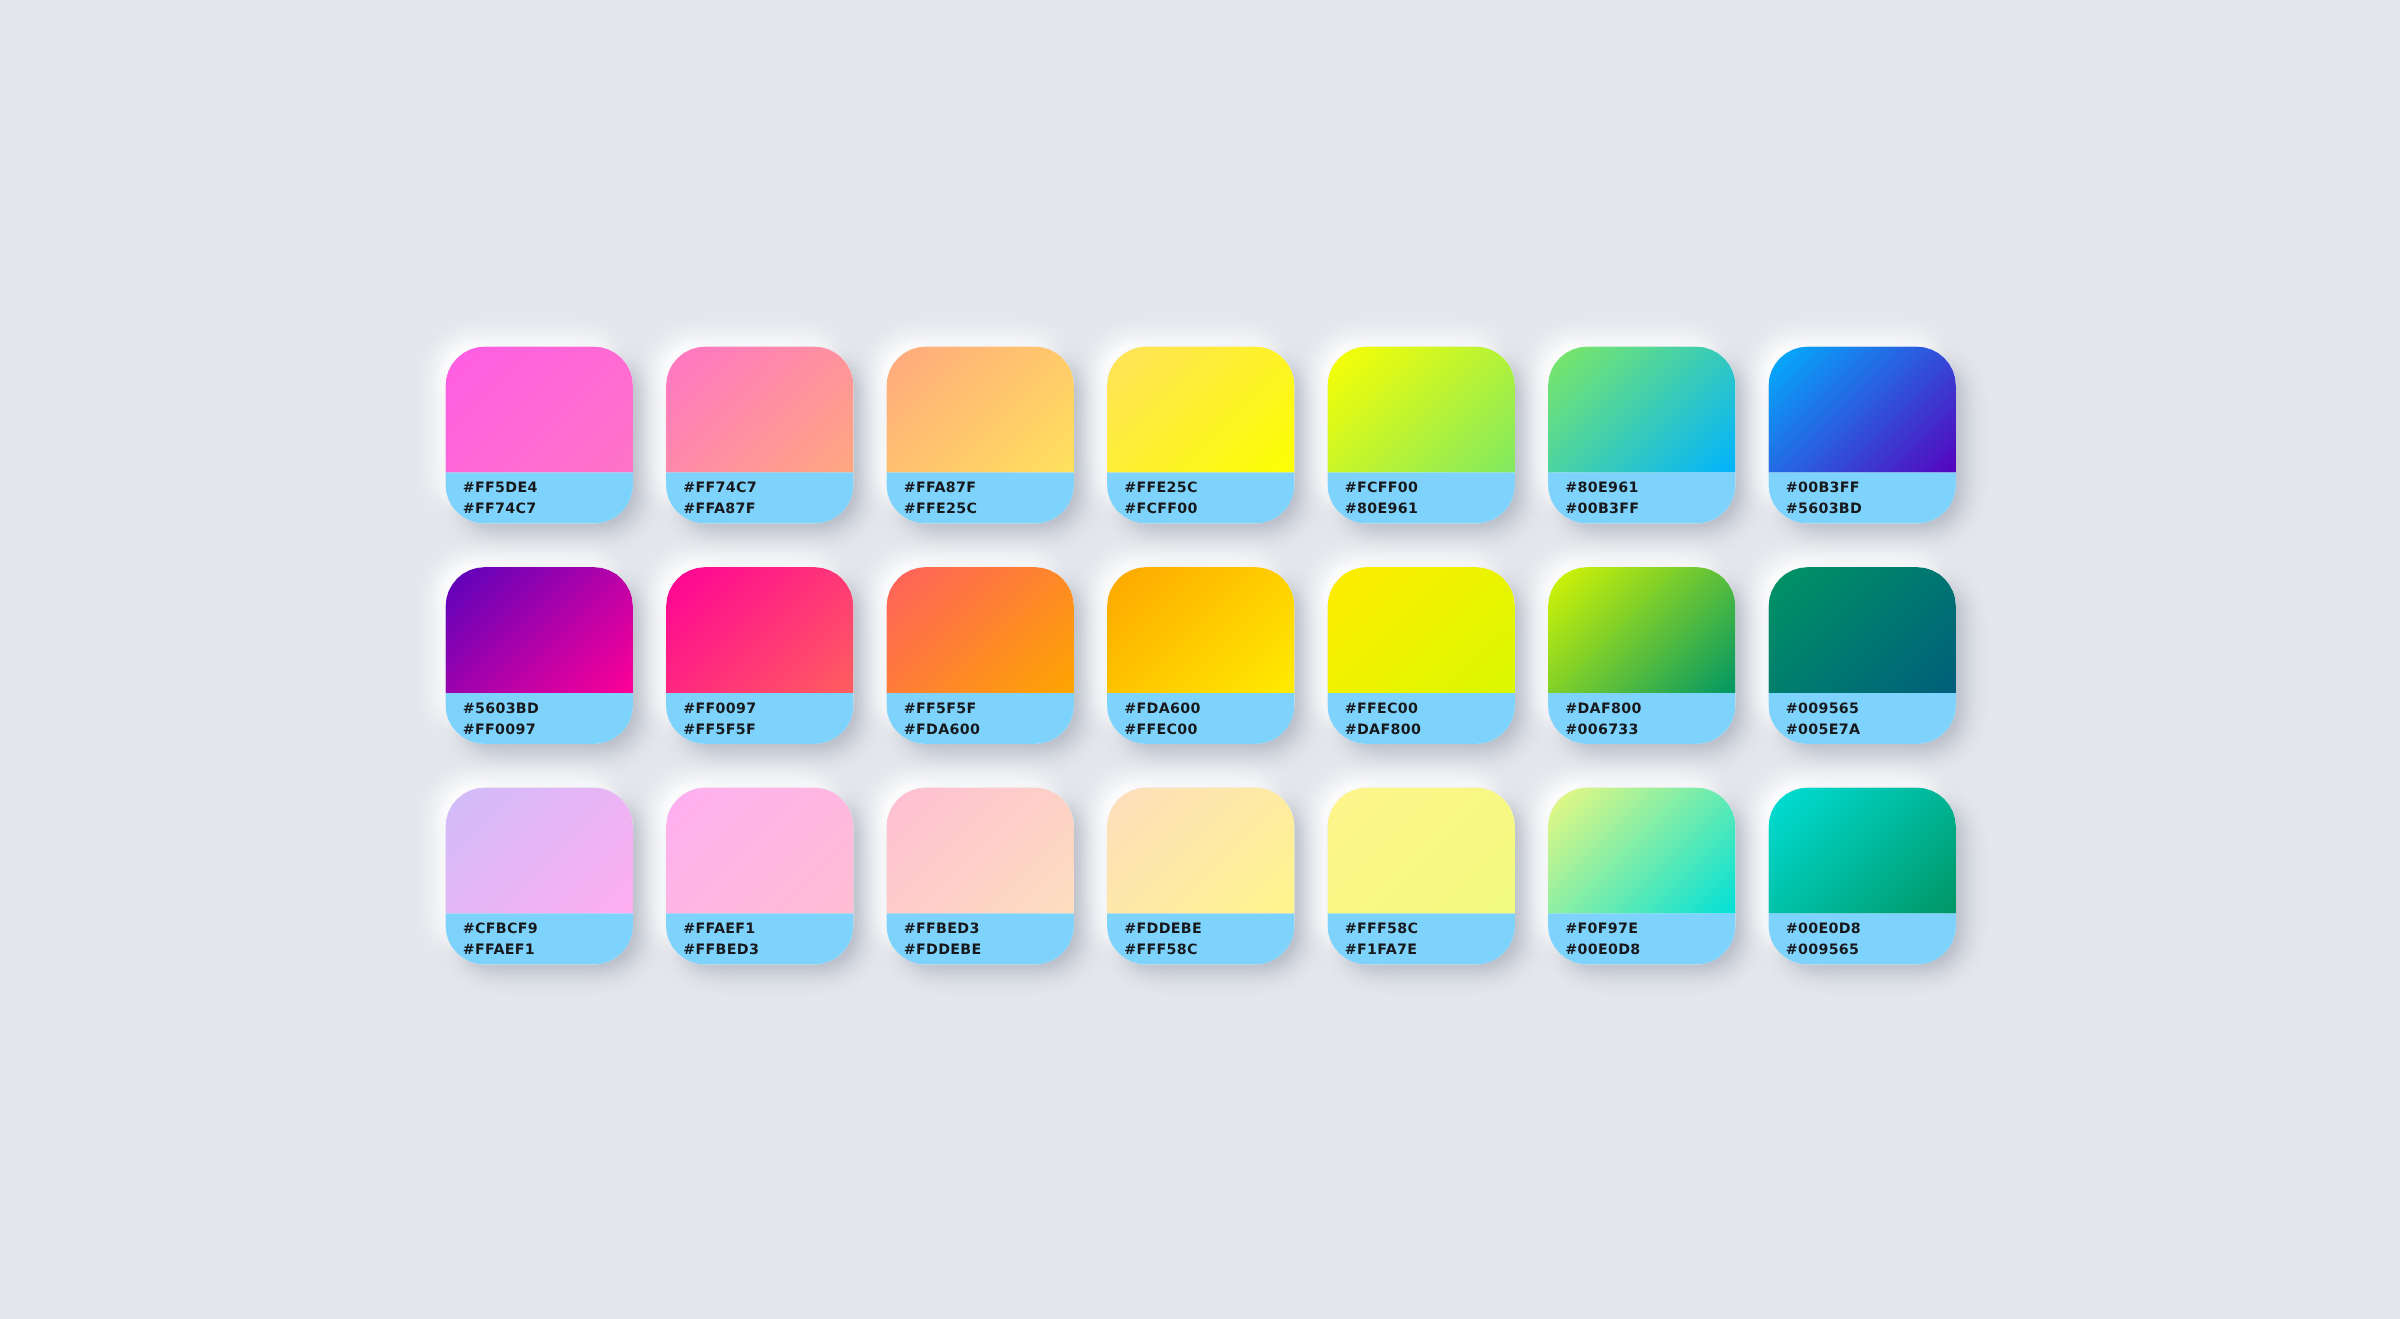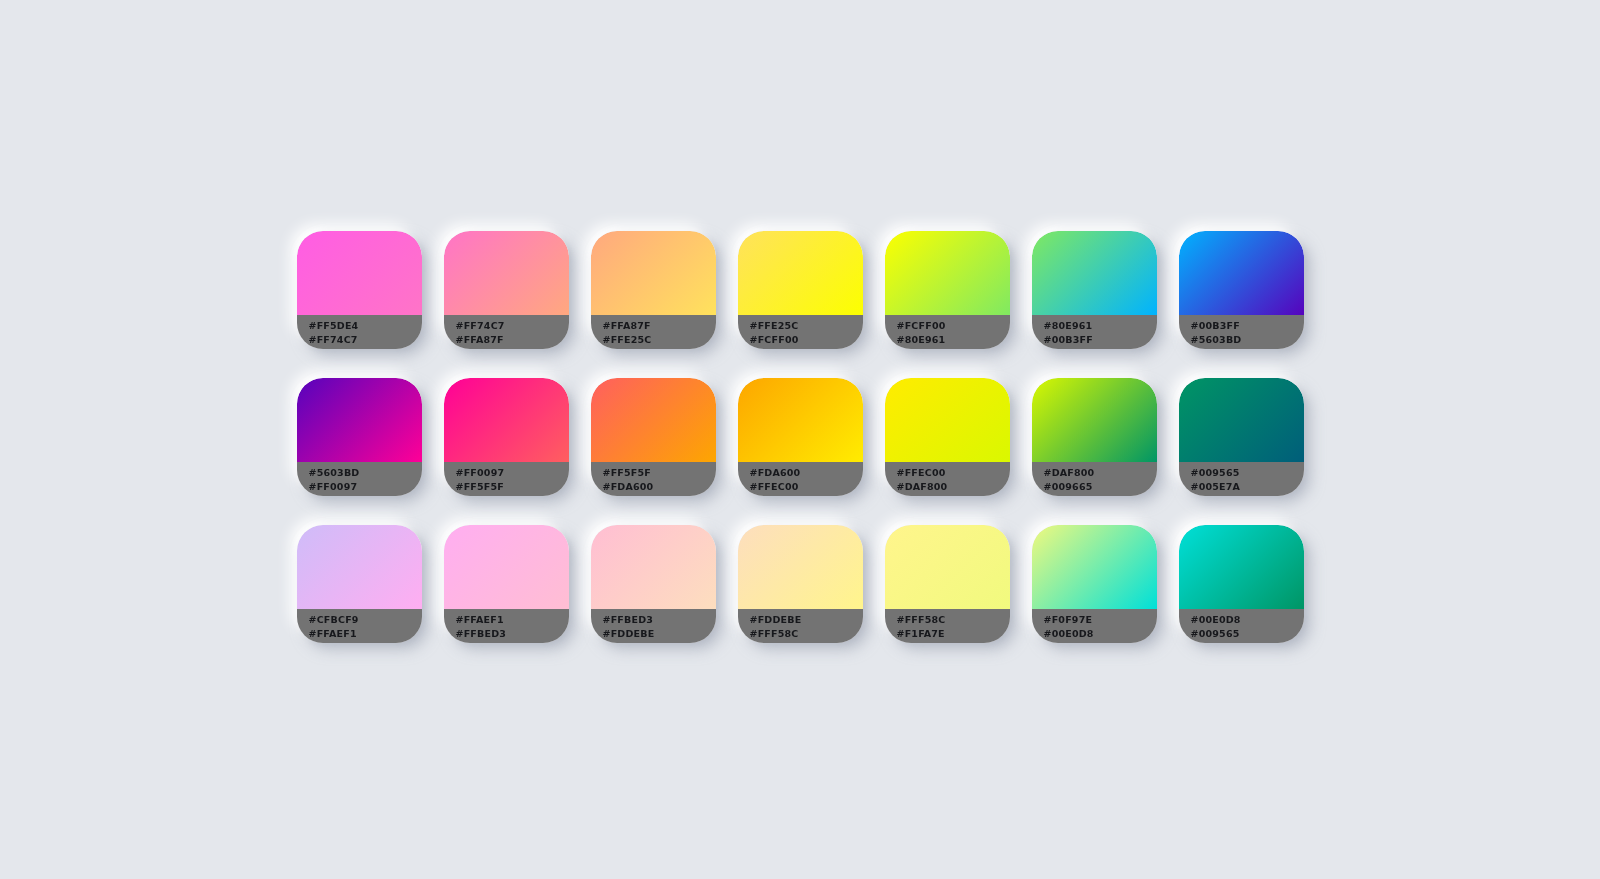--- a/index.html
+++ b/index.html
@@ -52,21 +52,21 @@
     border-top-right-radius: 26px;
   }
 
   .swatch-labels {
     position: absolute;
     left: 0;
     right: 0;
     bottom: 0;
     height: 34px;
     padding: 3px 0 0 12px;
-    background: #737373;
+    background: #7dd3fc;
     display: flex;
     flex-direction: column;
     justify-content: center;
     gap: 1px;
   }
 
   .hex-label {
     font-family: "DejaVu Sans", "Liberation Sans", sans-serif;
     font-size: 9.5px;
     font-weight: bold;
@@ -161,21 +161,21 @@
       <div class="swatch-gradient" style="background: linear-gradient(135deg, rgb(255, 236, 0) 0%, rgb(218, 248, 0) 100%);"></div>
       <div class="swatch-labels">
         <div class="hex-label">#FFEC00</div>
         <div class="hex-label">#DAF800</div>
       </div>
     </div>
     <div class="swatch-card">
       <div class="swatch-gradient" style="background: linear-gradient(135deg, rgb(218, 248, 0) 0%, rgb(0, 150, 101) 100%);"></div>
       <div class="swatch-labels">
         <div class="hex-label">#DAF800</div>
-        <div class="hex-label">#009665</div>
+        <div class="hex-label">#006733</div>
       </div>
     </div>
     <div class="swatch-card">
       <div class="swatch-gradient" style="background: linear-gradient(135deg, rgb(0, 149, 101) 0%, rgb(0, 94, 122) 100%);"></div>
       <div class="swatch-labels">
         <div class="hex-label">#009565</div>
         <div class="hex-label">#005E7A</div>
       </div>
     </div>
     <div class="swatch-card">

